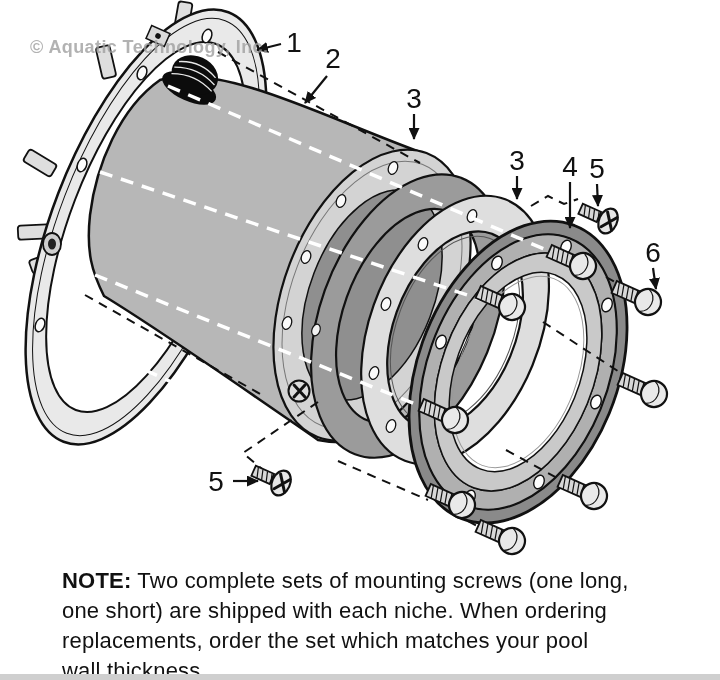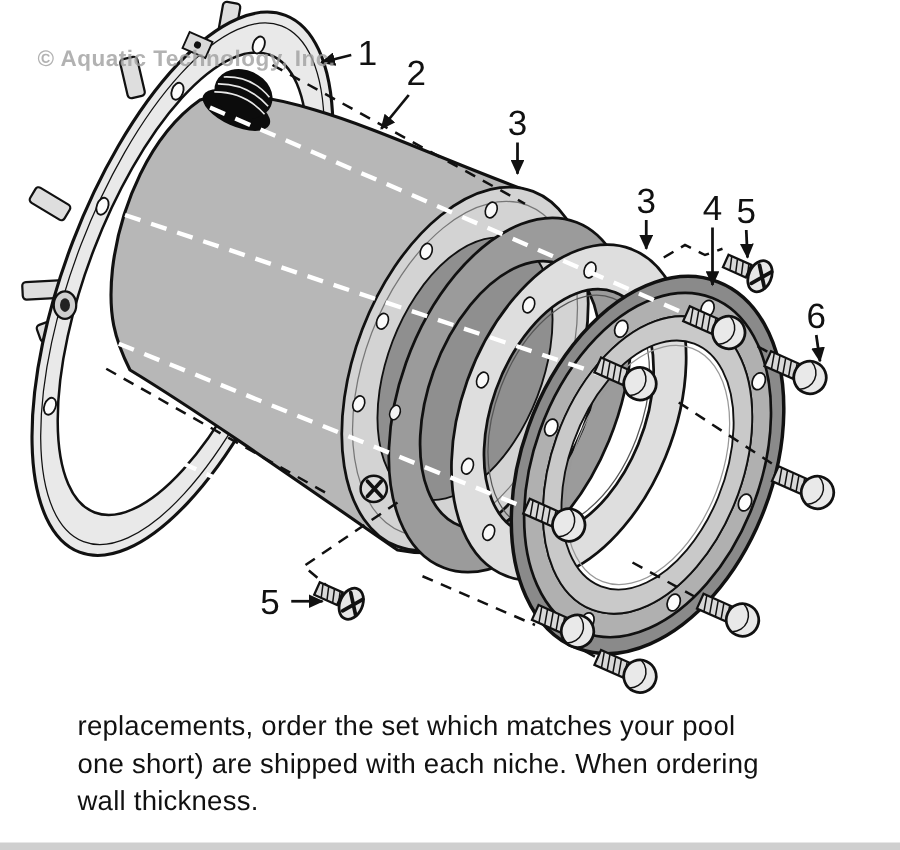--- a/index.html
+++ b/index.html
@@ -214,19 +214,20 @@
   <text class="callout-text" text-anchor="middle" x="517" y="170">3</text>
   <text class="callout-text" text-anchor="middle" x="570" y="176">4</text>
   <text class="callout-text" text-anchor="middle" x="597" y="178">5</text>
   <text class="callout-text" text-anchor="middle" x="653" y="262">6</text>
   <text class="callout-text" text-anchor="middle" x="216" y="491">5</text>
 
   <text class="watermark-text" x="30" y="53">© Aquatic Technology, Inc.</text>
 </svg>
 
 <div class="note">
+  <div class="note-line"><strong>NOTE:</strong><span> Two complete sets of mounting screws (one long,</span></div>
+  <div class="note-line">one short) are shipped with each niche. When ordering</div>
   <div class="note-line">replacements, order the set which matches your pool</div>
-  <div class="note-line">one short) are shipped with each niche. When ordering</div>
   <div class="note-line">wall thickness.</div>
 </div>
 
 <div class="edge-bottom"></div>
 </div>
 
 </body></html>

